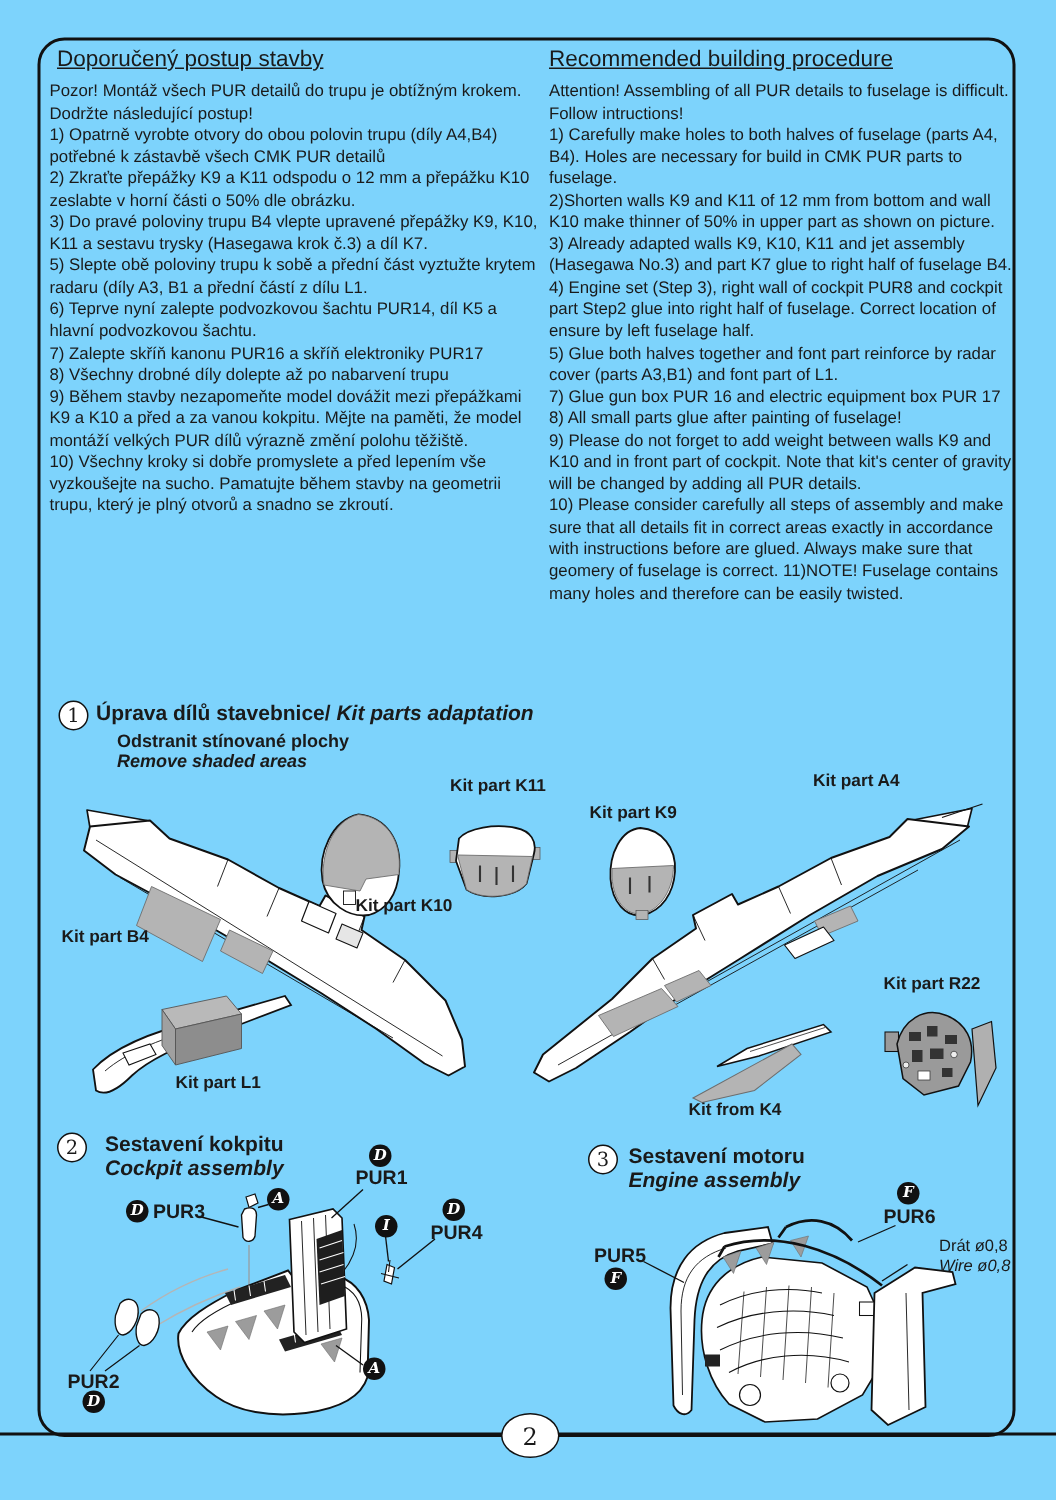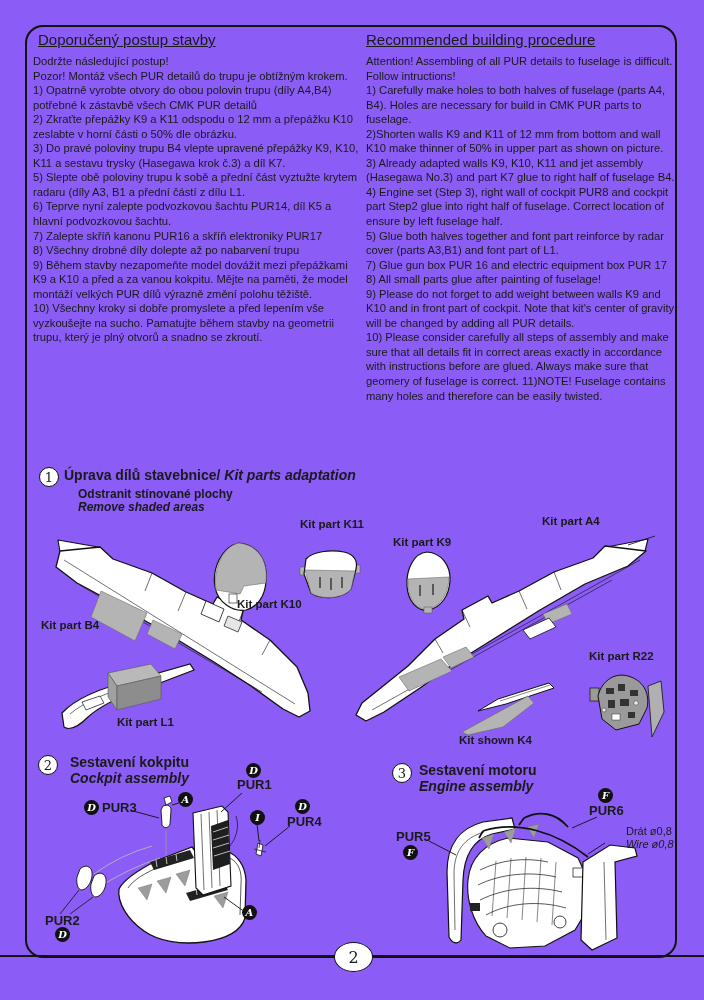--- a/index.html
+++ b/index.html
@@ -1,16 +1,16 @@
 <!DOCTYPE html>
 <html><head>
 <meta charset="utf-8">
 <style>
   html,body{margin:0;padding:0;background:#fff;}
-  .page{position:relative;width:704px;height:1000px;background:#8b5cf6;overflow:hidden;
+  .page{position:relative;width:704px;height:1000px;background:#7dd3fc;overflow:hidden;
         font-family:"Liberation Sans",sans-serif;color:#1a1a1a;}
   .frame{position:absolute;left:25px;top:25px;width:648px;height:929px;
          border:2.5px solid #111;border-radius:18px;}
   .col-heading{position:absolute;font-size:15px;text-decoration:underline;white-space:nowrap;}
   .col{position:absolute;font-size:11.2px;line-height:14.55px;}
   .col p{margin:0;}
   .kit-label{position:absolute;font-weight:bold;font-size:11.5px;white-space:nowrap;}
   .pur-label{position:absolute;font-weight:bold;font-size:13px;white-space:nowrap;}
   .note-label{position:absolute;font-size:11px;white-space:nowrap;margin-left:20px;}
   .secnum{position:absolute;width:18px;height:18px;border:1.4px solid #111;border-radius:50%;
@@ -171,22 +171,22 @@
       <path d="M429 841 L456 855" stroke="#111" stroke-width="0.9" fill="none"></path>
     </g>
   </svg>
 
   <div class="frame"></div>
 
   <div class="col-heading" style="left:38px;top:31px;">Doporučený postup stavby</div>
   <div class="col-heading" style="left:366px;top:31px;">Recommended building procedure</div>
 
   <div class="col" style="left:33px;top:54px;width:327px;">
+    <p>Pozor! Montáž všech PUR detailů do trupu je obtížným krokem.</p>
     <p>Dodržte následující postup!</p>
-    <p>Pozor! Montáž všech PUR detailů do trupu je obtížným krokem.</p>
     <p>1) Opatrně vyrobte otvory do obou polovin trupu (díly A4,B4) potřebné k zástavbě všech CMK PUR detailů</p>
     <p>2) Zkraťte přepážky K9 a K11 odspodu o 12 mm a přepážku K10 zeslabte v horní části o 50% dle obrázku.</p>
     <p>3) Do  pravé poloviny trupu B4 vlepte upravené přepážky K9, K10, K11 a sestavu trysky (Hasegawa krok č.3) a díl K7.</p>
     <p>5) Slepte obě poloviny trupu k sobě a přední část vyztužte krytem radaru (díly A3, B1 a přední částí z dílu L1.</p>
     <p>6) Teprve nyní zalepte podvozkovou šachtu PUR14, díl K5 a hlavní podvozkovou šachtu.</p>
     <p>7) Zalepte skříň kanonu PUR16 a skříň elektroniky PUR17</p>
     <p>8) Všechny drobné díly dolepte až po nabarvení trupu</p>
     <p>9) Během stavby nezapomeňte model dovážit mezi přepážkami K9 a K10 a před a za vanou kokpitu. Mějte na paměti, že model montáží velkých PUR dílů výrazně změní polohu těžiště.</p>
     <p>10) Všechny kroky si dobře promyslete a před lepením vše vyzkoušejte na sucho. Pamatujte během stavby na geometrii trupu, který je plný otvorů a snadno se zkroutí.</p>
   </div>
@@ -213,21 +213,21 @@
   <div class="sec-sub" style="left:78px;top:487px;">Odstranit stínované plochy</div>
   <div class="sec-sub it" style="left:78px;top:500px;">Remove shaded areas</div>
 
   <div class="kit-label" style="left:300px;top:518px;">Kit part K11</div>
   <div class="kit-label" style="left:542px;top:515px;">Kit part A4</div>
   <div class="kit-label" style="left:393px;top:536px;">Kit part K9</div>
   <div class="kit-label" style="left:205px;top:598px;padding-left:32px;">Kit part K10</div>
   <div class="kit-label" style="left:41px;top:619px;">Kit part B4</div>
   <div class="kit-label" style="left:589px;top:650px;">Kit part R22</div>
   <div class="kit-label" style="left:117px;top:716px;">Kit part L1</div>
-  <div class="kit-label" style="left:459px;top:734px;">Kit shown K4</div>
+  <div class="kit-label" style="left:459px;top:734px;">Kit from K4</div>
 
   <div class="secnum" style="left:38px;top:755px;">2</div>
   <div class="sec-title" style="left:70px;top:754px;">Sestavení kokpitu</div>
   <div class="sec-title it" style="left:70px;top:770px;">Cockpit assembly</div>
 
   <div class="badge" style="left:246px;top:763px;">D</div>
   <div class="pur-label" style="left:237px;top:777px;">PUR1</div>
   <div class="badge" style="left:84px;top:800px;">D</div>
   <div class="pur-label" style="left:102px;top:800px;">PUR3</div>
   <div class="badge" style="left:178px;top:792px;">A</div>

